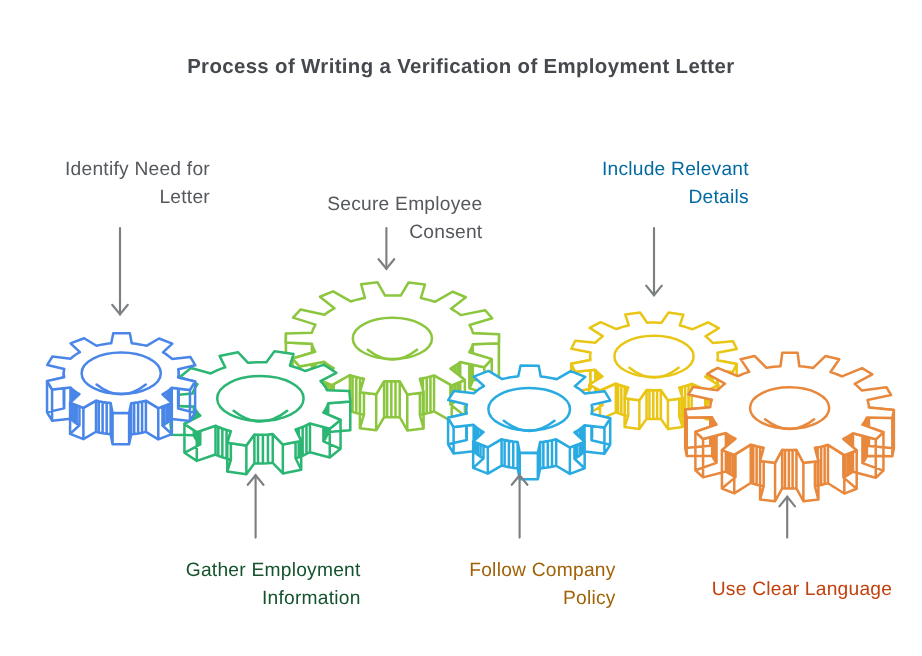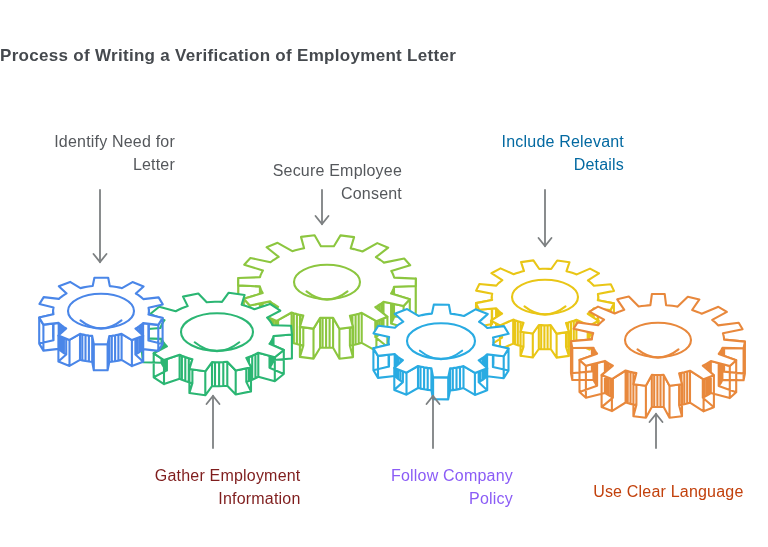--- a/index.html
+++ b/index.html
@@ -2,21 +2,21 @@
 <html><head>
 <meta charset="utf-8">
 <style>
   html,body{margin:0;padding:0;}
   body{
     width:768px;height:547px;background:#ffffff;overflow:hidden;
     font-family:"Liberation Sans", sans-serif;
   }
   .canvas{position:relative;width:768px;height:547px;background:#ffffff;}
   .title{
-    position:absolute;left:0;top:46px;width:768px;
+    position:absolute;left:0;top:46px;width:768px;text-align:center;
     font-size:17px;font-weight:bold;letter-spacing:.3px;color:#45494e;
   }
   .step-label{
     position:absolute;text-align:right;font-size:16px;line-height:23px;
     color:#55585c;letter-spacing:.2px;transform:translateX(-50%);
   }
   svg{position:absolute;left:0;top:0;}
 </style>
 </head>
 <body style="background: rgb(255, 255, 255);">
@@ -80,19 +80,19 @@
         <path d="M545,190L545,246"></path>
         <path d="M538.5,238L545,246L551.5,238"></path>
       </g>
       <g stroke="#7d8082" fill="none" stroke-width="1.8" stroke-linecap="round">
         <path d="M656,448L656,414"></path>
         <path d="M649.5,422L656,414L662.5,422"></path>
       </g>
     </svg>
   <div id="labels">
       <div class="step-label" style="left: 100px; top: 130px; width: 150px; color: rgb(85, 88, 92);">Identify Need for Letter</div>
-      <div class="step-label" style="left: 213px; top: 464px; width: 175px; color: #7f1d1d;">Gather Employment Information</div>
+      <div class="step-label" style="left: 213px; top: 464px; width: 175px; color: #14532d;">Gather Employment Information</div>
       <div class="step-label" style="left: 322px; top: 130px; width: 160px; color: rgb(85, 88, 92); margin-top: 29px;">Secure Employee Consent</div>
-      <div class="step-label" style="left: 433px; top: 464px; width: 160px; color: #8b5cf6;">Follow Company Policy</div>
+      <div class="step-label" style="left: 433px; top: 464px; width: 160px; color: #a16207;">Follow Company Policy</div>
       <div class="step-label" style="left: 544px; top: 130px; width: 160px; color: #0369a1;">Include Relevant Details</div>
       <div class="step-label" style="left: 656px; top: 480px; width: 175px; color: #c2410c;">Use Clear Language</div>
     </div>
 </div>
 
 </body></html>

